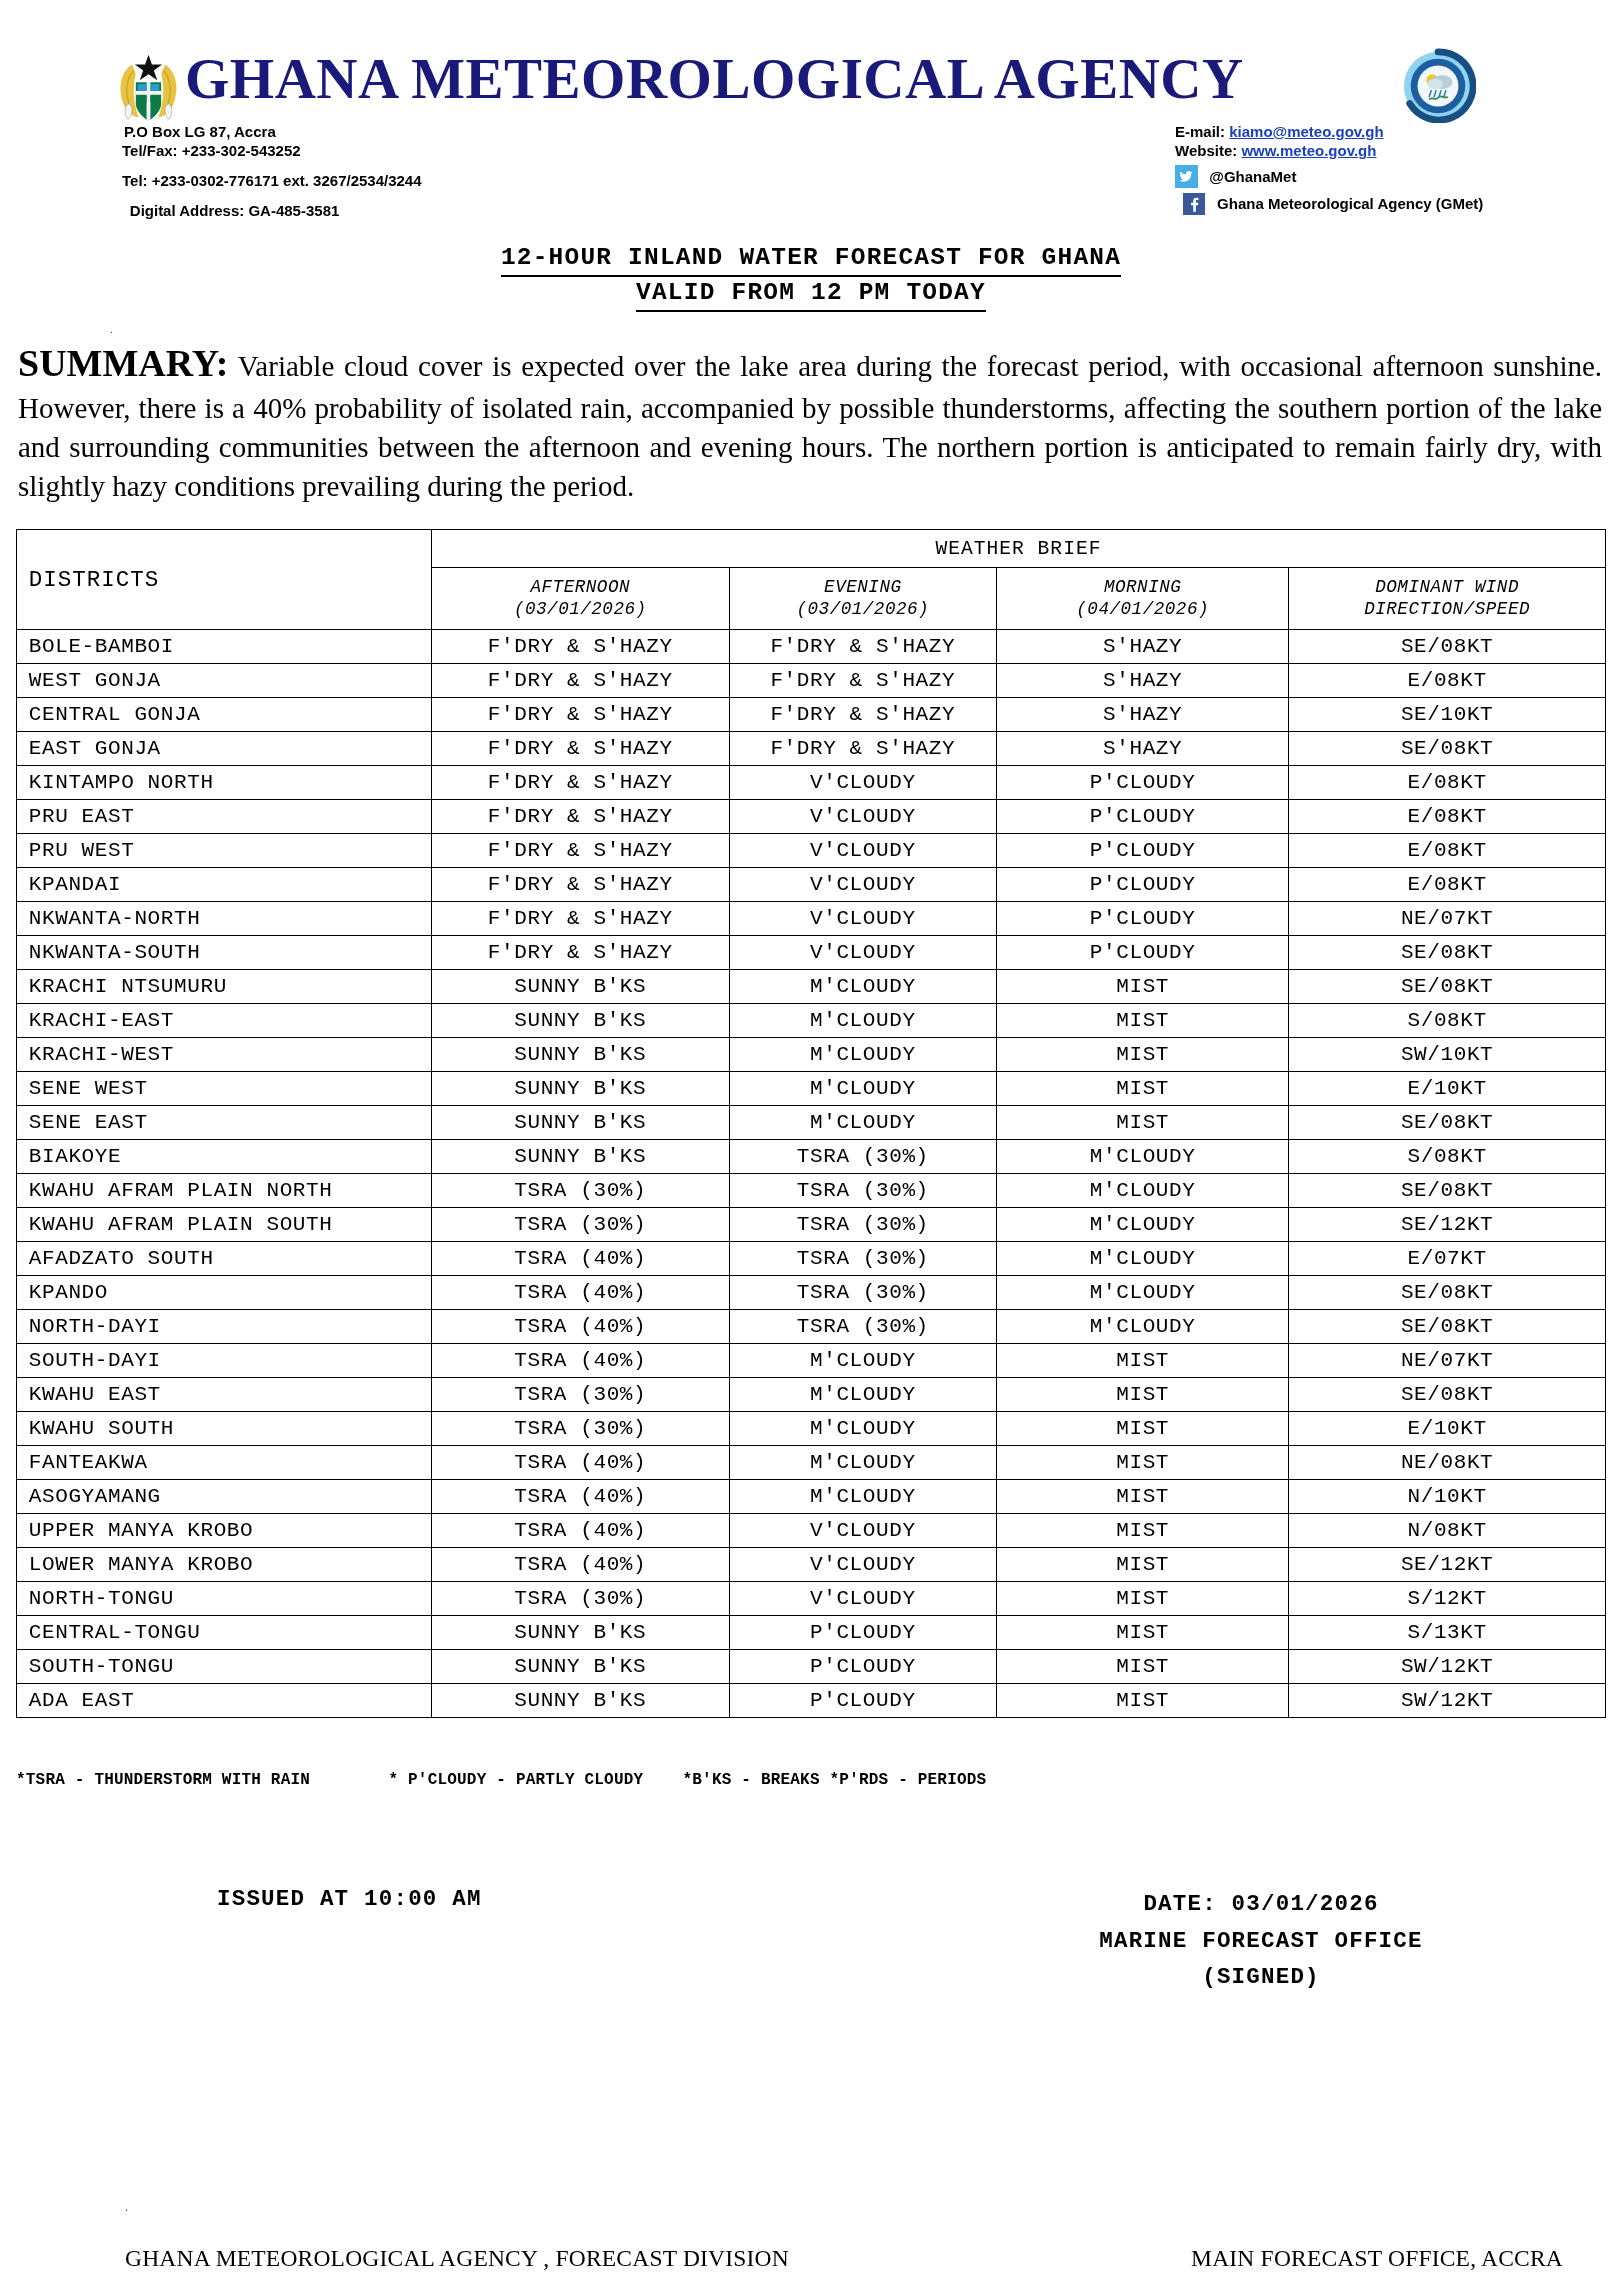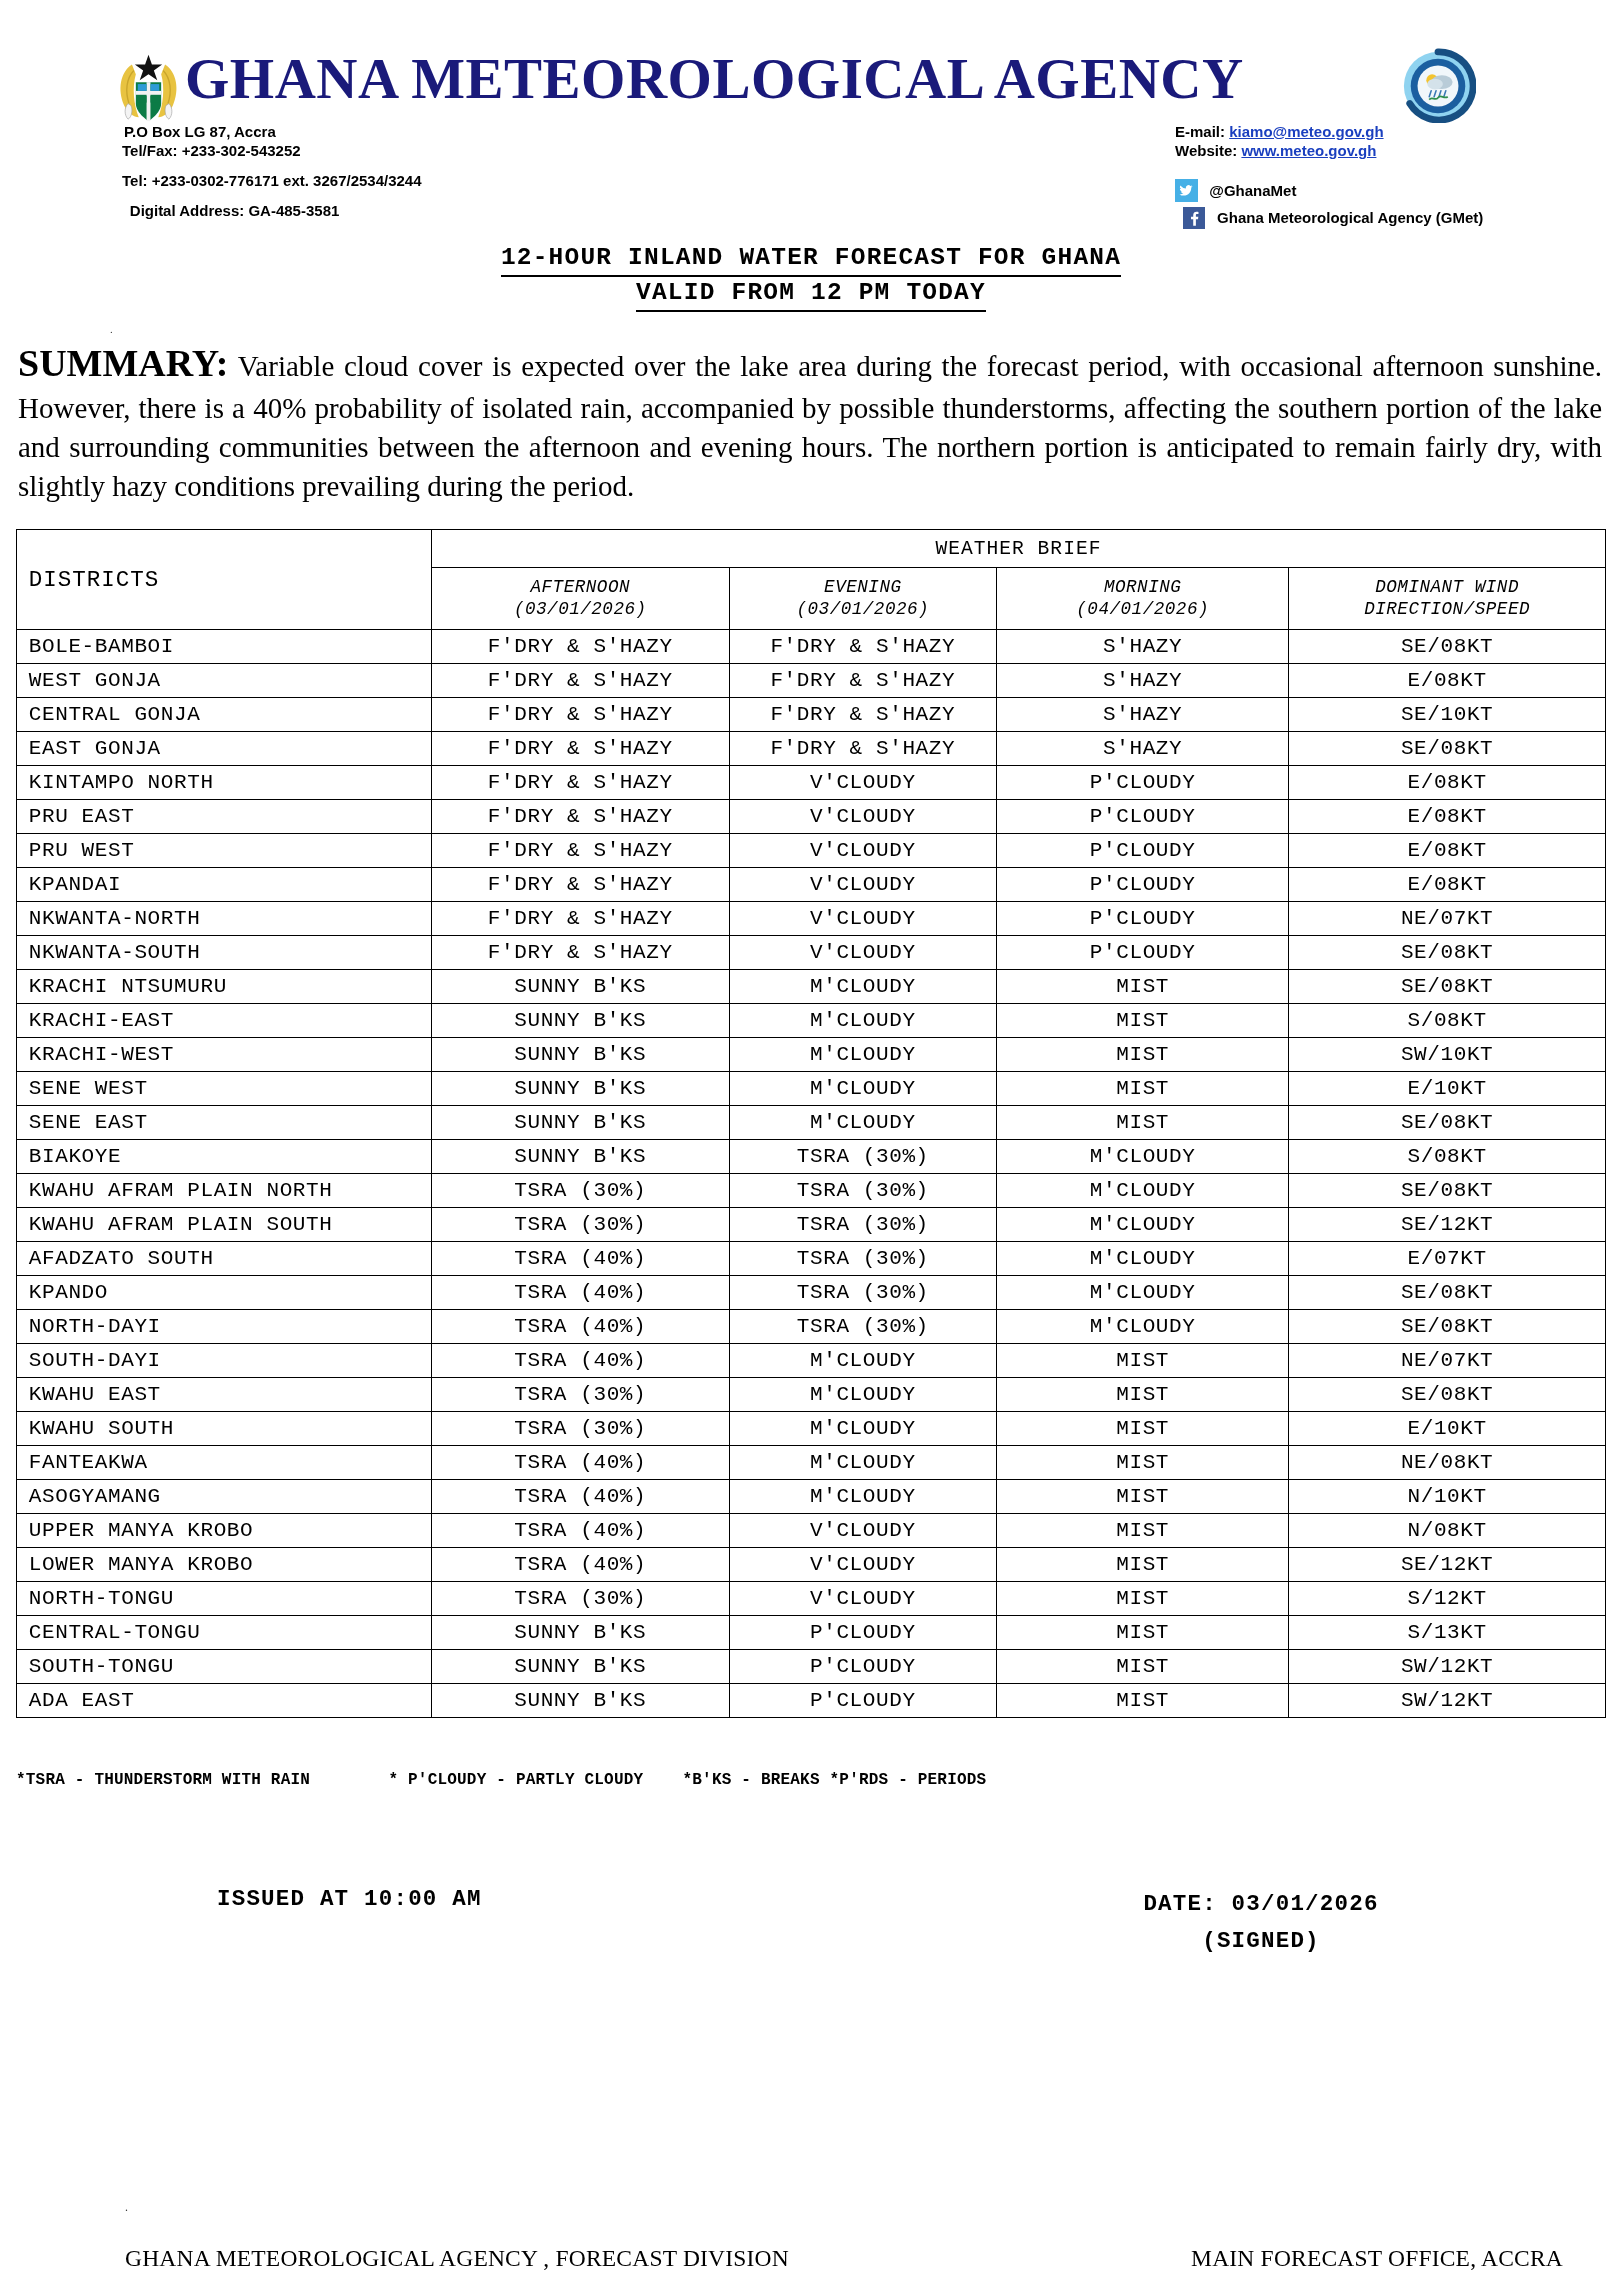--- a/index.html
+++ b/index.html
@@ -83,21 +83,21 @@
     font-size: 15px;
     line-height: 1.28;
   }
   .link {
     color: #1a3fbf;
     text-decoration: underline;
   }
   .social-row {
     display: flex;
     align-items: center;
-    margin-top: 19px;
+    margin-top: 5px;
   }
   .social-row.fb { margin-top: 4.9px; margin-left: 7.8px; }
   .sq-icon {
     width: 22.5px;
     height: 22.5px;
     margin-right: 11.8px;
     display: inline-flex;
     align-items: center;
     justify-content: center;
     flex: 0 0 auto;
@@ -607,20 +607,21 @@
   </table>
 
   <div class="legend">
     <div>*TSRA - THUNDERSTORM WITH RAIN        * P'CLOUDY - PARTLY CLOUDY    *B'KS - BREAKS *P'RDS - PERIODS</div>
   </div>
 
   <div class="issue-block">
     <div class="issued-at">ISSUED AT 10:00 AM</div>
     <div class="sign-col">
       <div>DATE: 03/01/2026</div>
+      <div>MARINE FORECAST OFFICE</div>
       <div>(SIGNED)</div>
     </div>
   </div>
 
   <div class="bottom-dot">.</div>
 
   <div class="bottom-row">
     <div>GHANA METEOROLOGICAL AGENCY , FORECAST DIVISION</div>
     <div>MAIN FORECAST OFFICE, ACCRA</div>
   </div>

